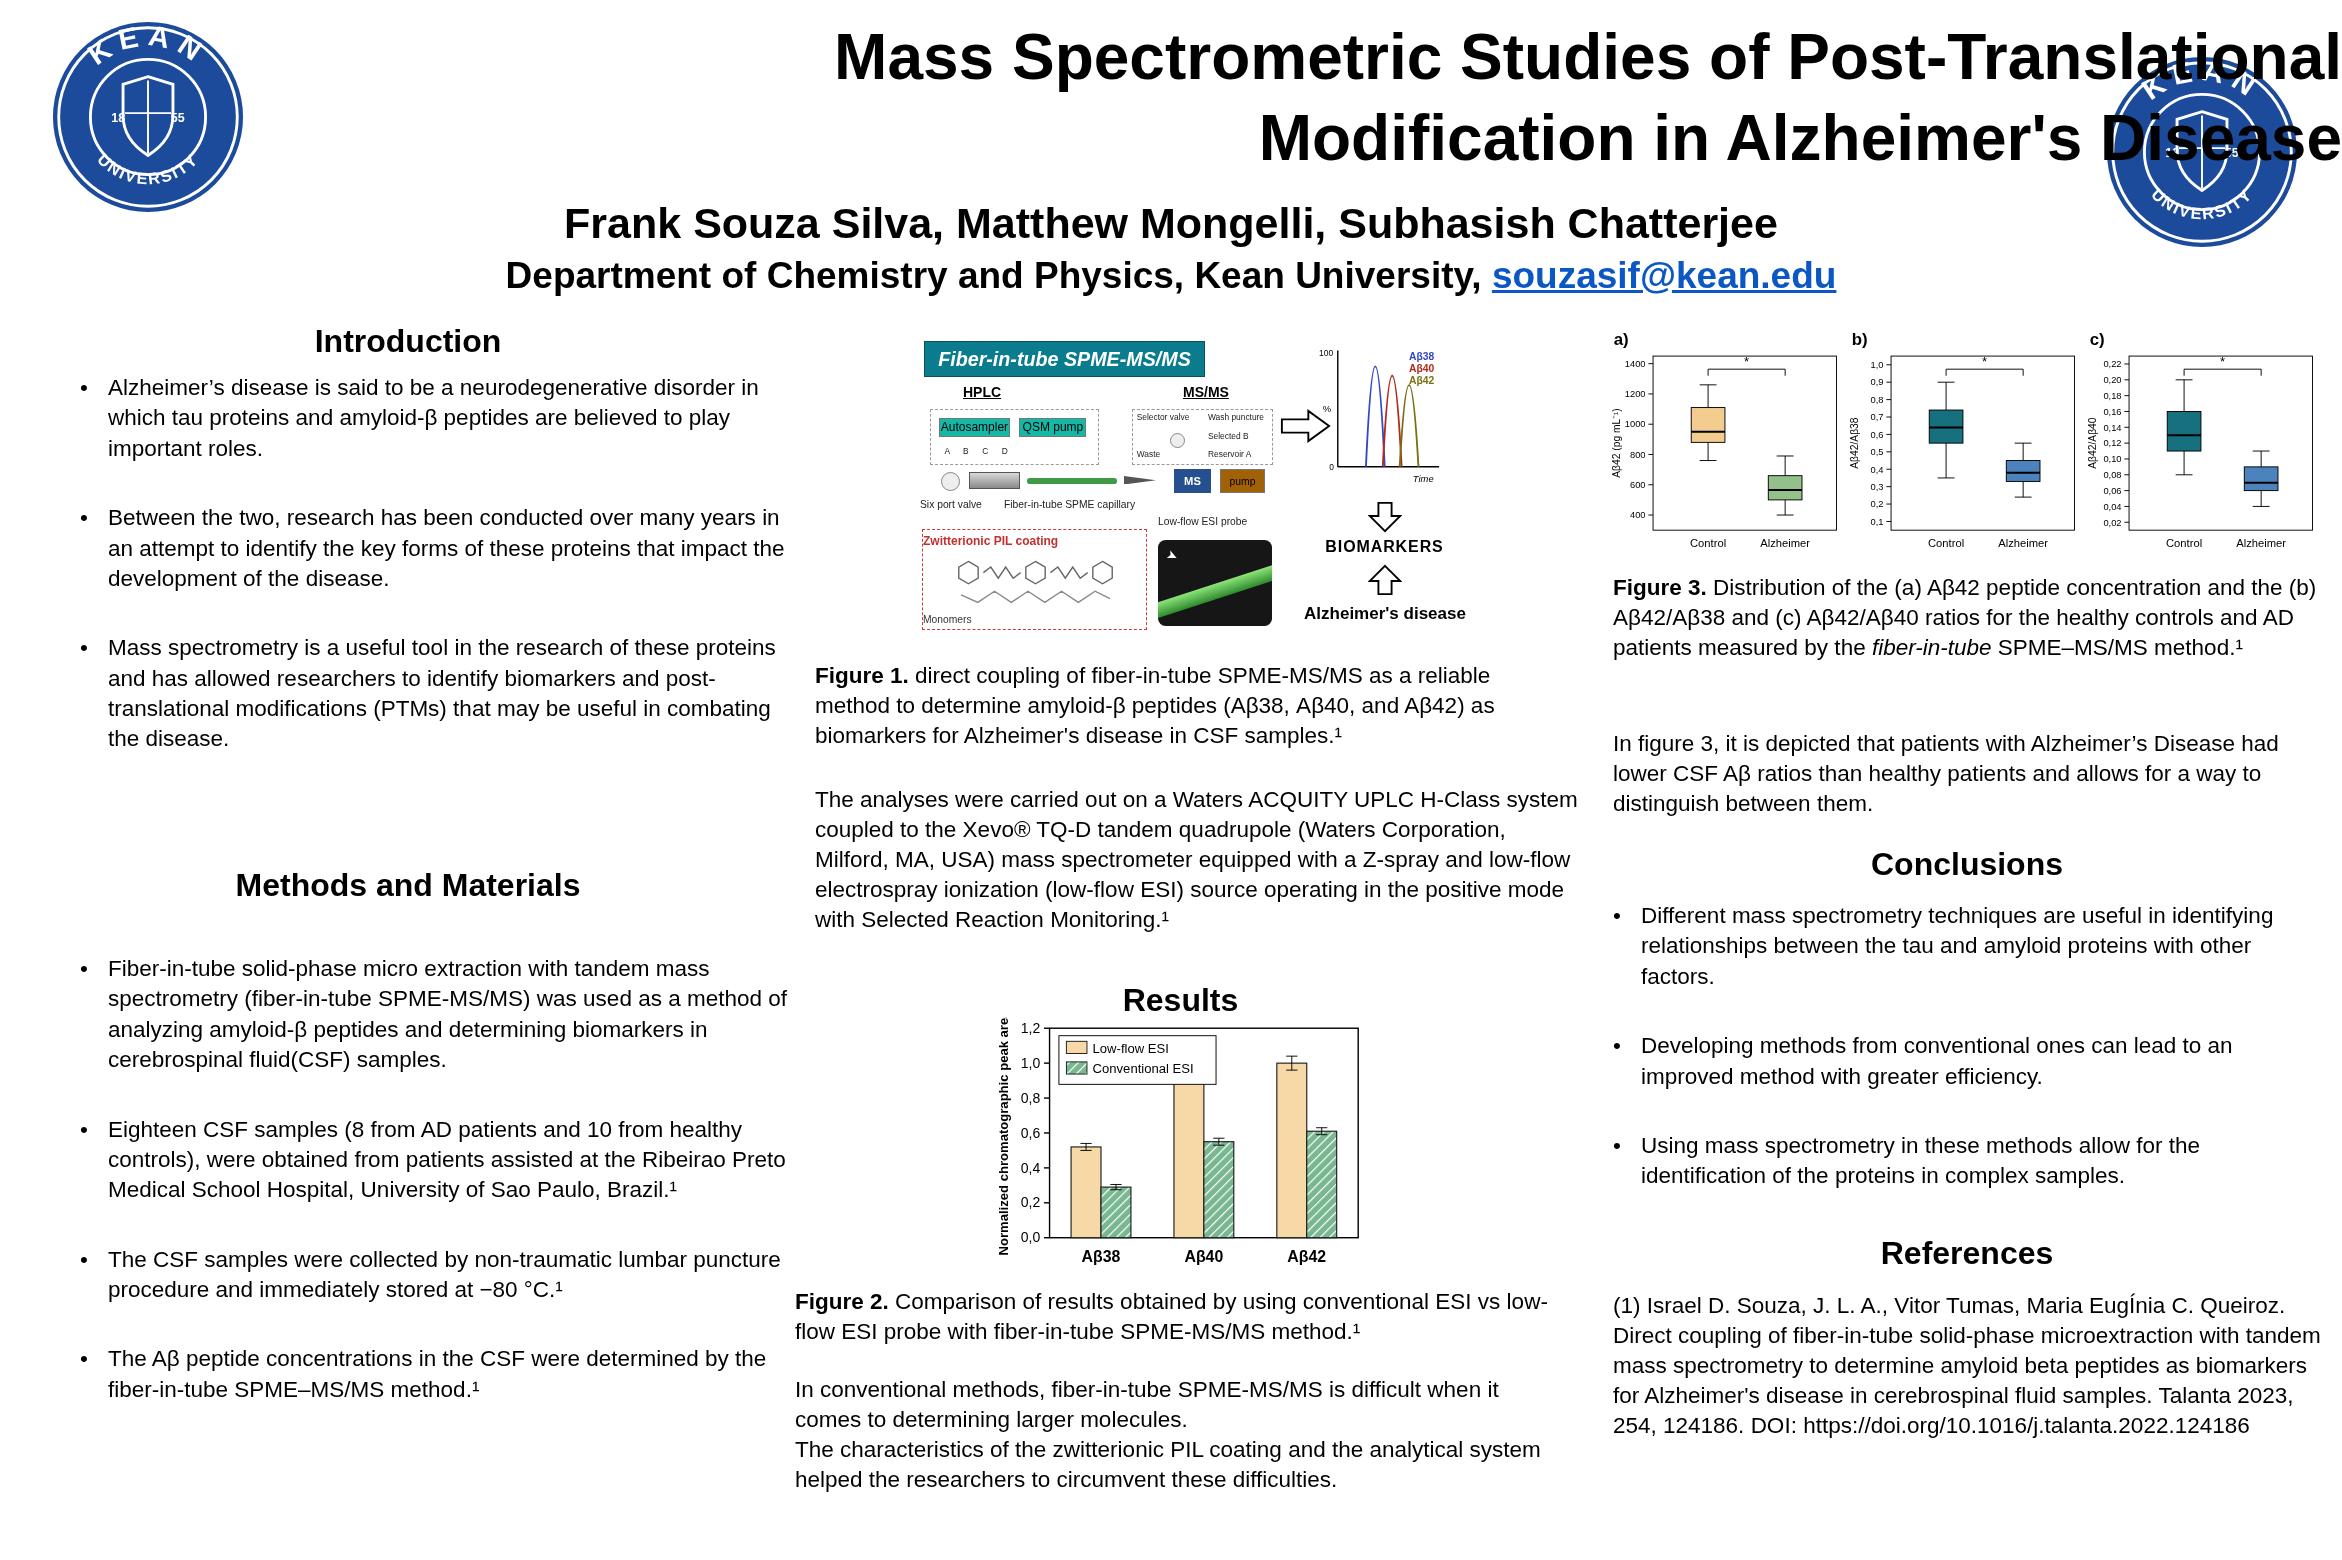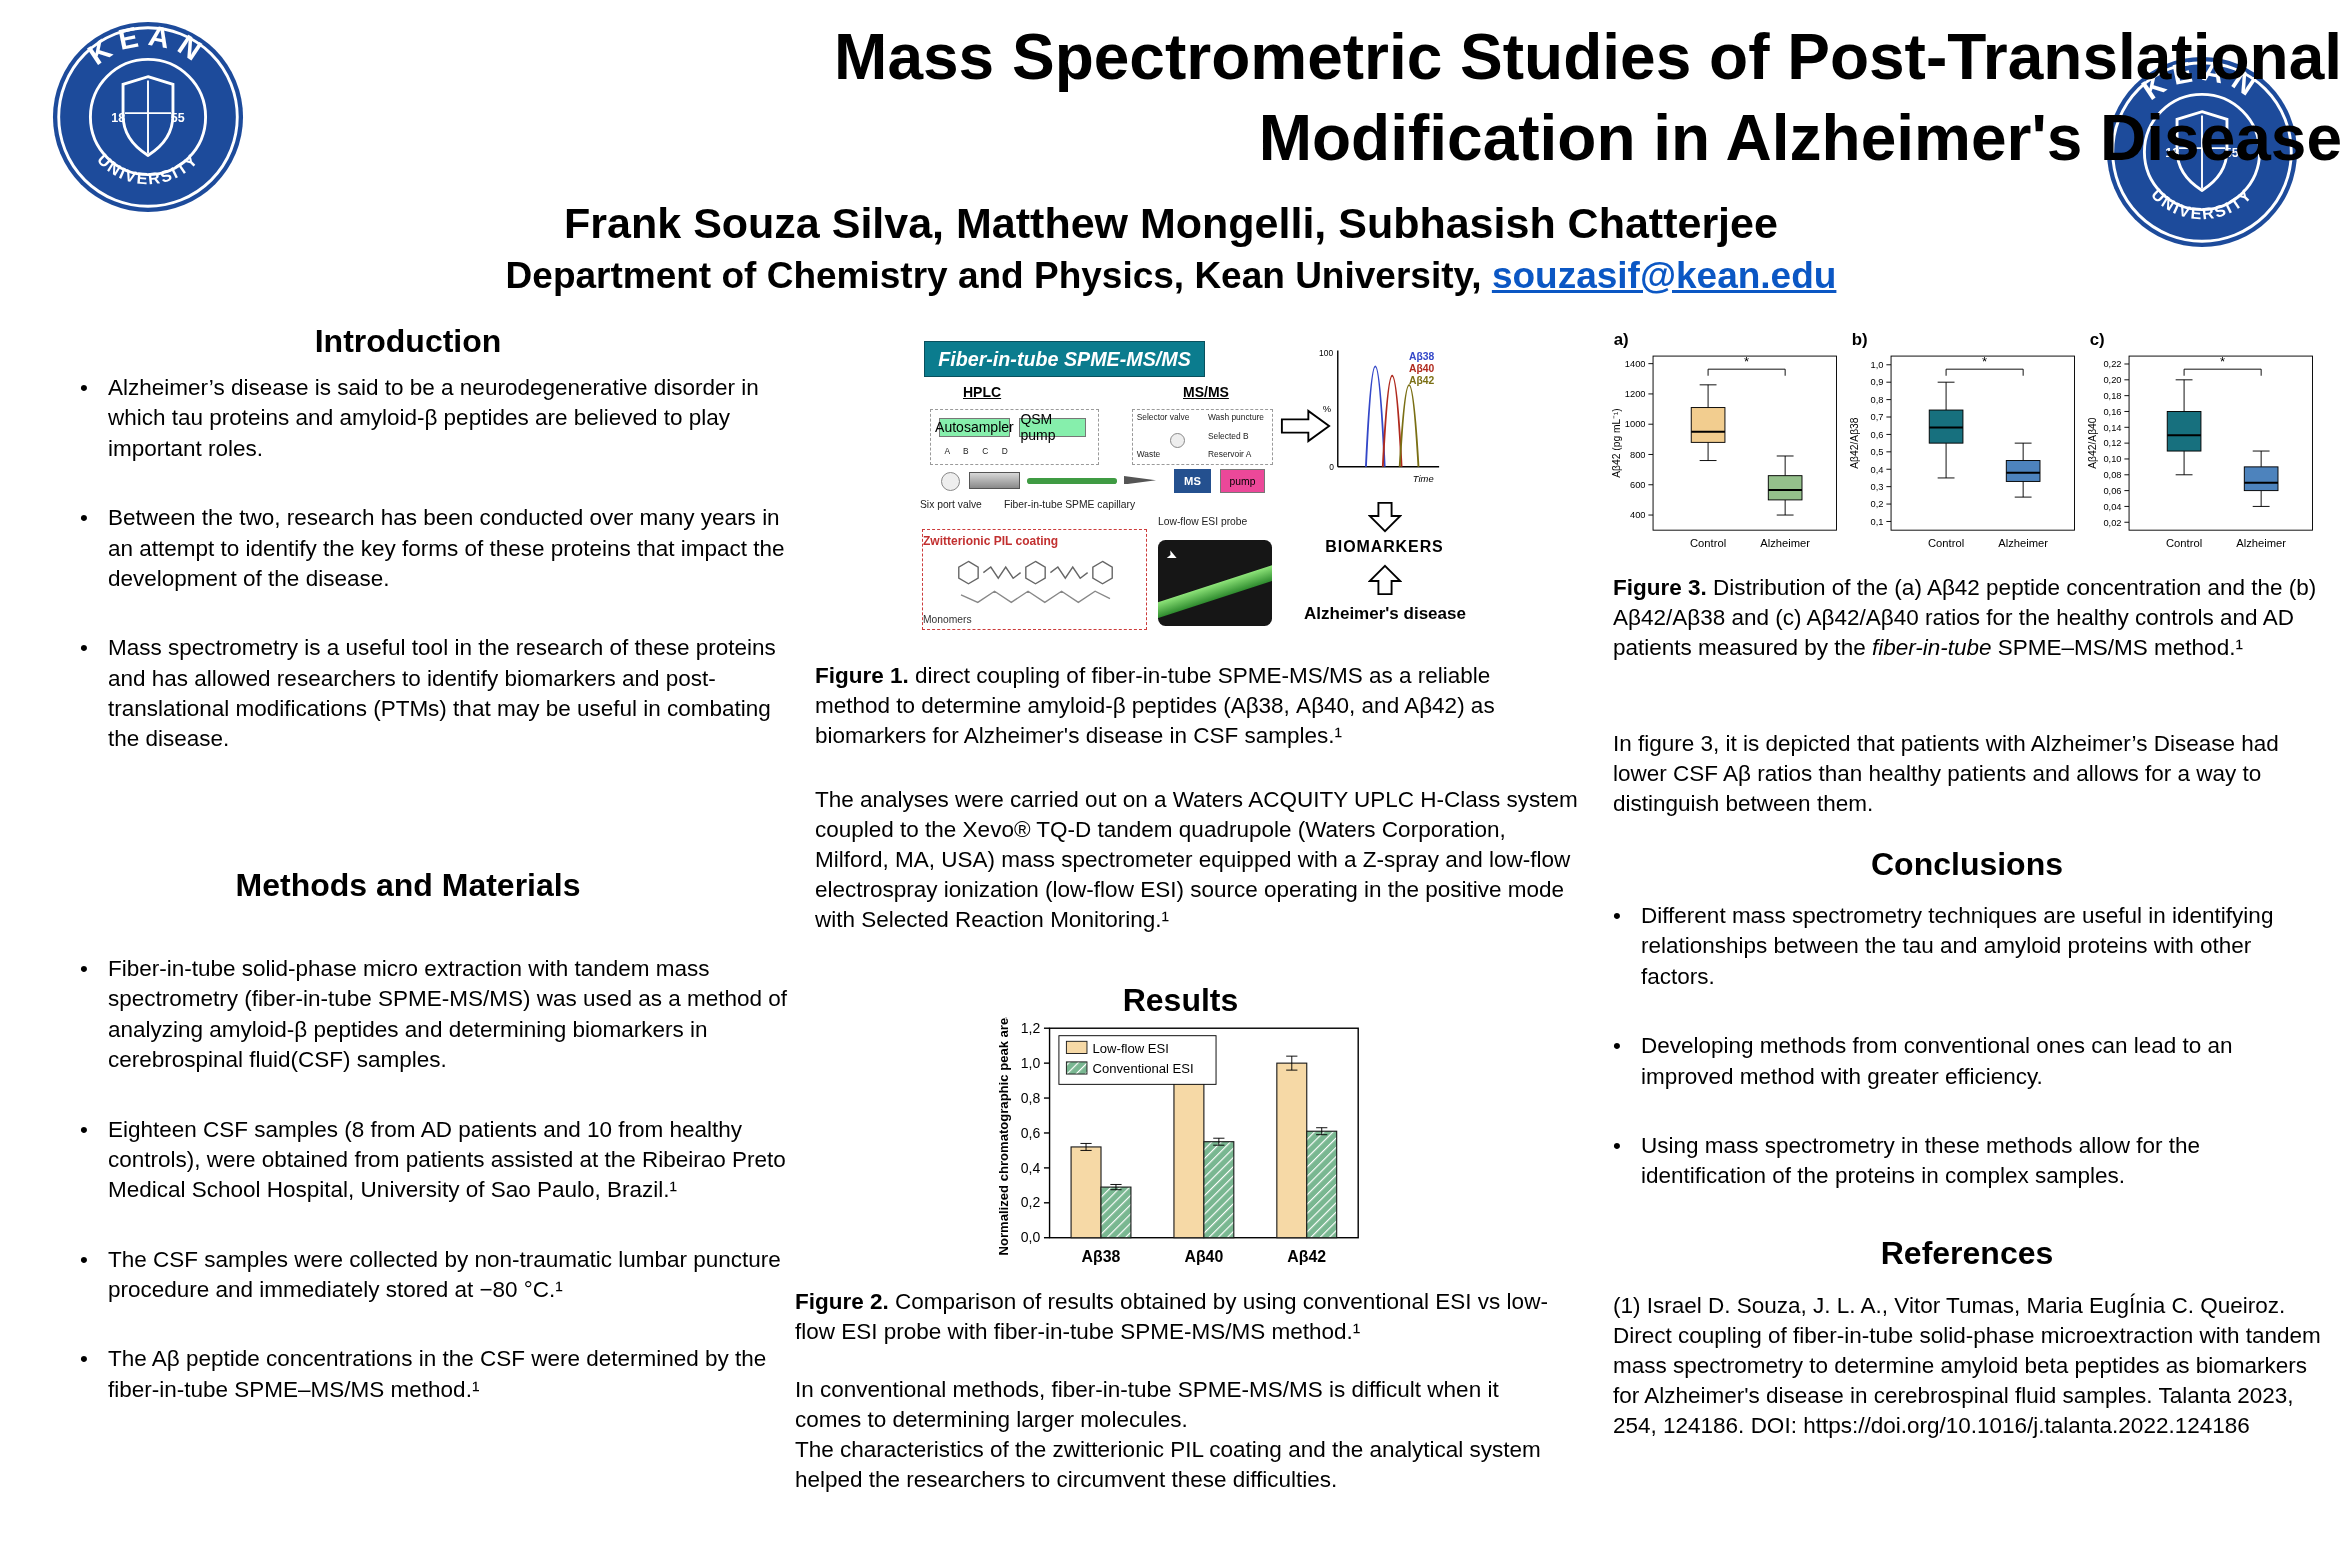--- a/index.html
+++ b/index.html
@@ -21,29 +21,29 @@
   .caption,.para{position:absolute;font-size:22.5px;line-height:1.33;overflow-wrap:anywhere}
   .chart-host{position:absolute;background:#fff}
   
   .fig1{position:absolute;left:907px;top:330px;width:542px;height:322px;background:#fff}
   .fig1 *{position:absolute}
   .f1-banner{left:17px;top:11.2px;width:281px;height:36px;background:#0b7c8e;border:1.9px solid #09505d;
              color:#fff;font-size:19.7px;font-weight:bold;font-style:italic;
              display:flex;align-items:center;justify-content:center}
   .f1-sys{font-size:14px;font-weight:bold;color:#000000;text-decoration:underline}
   .f1-dash{border:1.9px dashed #9a9a9a}
-  .f1-chip{background:#86efac;border:0.9px solid #777;font-size:14px;display:flex;align-items:center;justify-content:center}
+  .f1-chip{background:#14b8a6;border:0.9px solid #777;font-size:12px;display:flex;align-items:center;justify-content:center}
   .f1-tiny{font-size:8.4px;color:#222;white-space:nowrap}
   .f1-small{font-size:10.3px;color:#222;white-space:nowrap}
   .f1-valve{border:1.9px solid #888;border-radius:50%;background:#eee}
   .f1-column{background:linear-gradient(#d8d8d8,#8a8a8a);border:0.9px solid #555}
   .f1-capillary{background:#3f9b43;border-radius:2.8px}
   .f1-needle{background:#555;clip-path:polygon(0 0,100% 50%,0 100%)}
   .f1-msbox{background:#24508f;color:#fff;font-size:11.2px;font-weight:bold;display:flex;align-items:center;justify-content:center}
-  .f1-pumpbox{background:#ec4899;border:0.9px solid #777;font-size:10.3px;display:flex;align-items:center;justify-content:center}
+  .f1-pumpbox{background:#a16207;border:0.9px solid #777;font-size:10.3px;display:flex;align-items:center;justify-content:center}
   .f1-redbox{border:1.9px dashed #cc3b3b}
   .f1-coating{left:0;top:3.7px;width:100%;color:#c23030;font-size:12px;font-weight:bold}
   .f1-monomers{left:0;bottom:3.7px;width:100%;text-align:left;font-size:10.3px;color:#333}
   .f1-photo{background:#161616;border-radius:7.5px;overflow:hidden}
   .f1-fiber{left:-13px;top:41px;width:159px;height:15px;border-radius:7.5px;
             background:linear-gradient(#8fe57a,#2e8b2e);transform:rotate(-18deg)}
   .f1-photo-arrow{left:9.4px;top:7.5px;color:#fff;font-size:13px;transform:rotate(25deg)}
   .f1-big{font-size:16px;font-weight:bold;letter-spacing:0.9px;text-align:center}
   .f1-disease{font-size:17px;font-weight:bold;text-align:center}
 </style>

